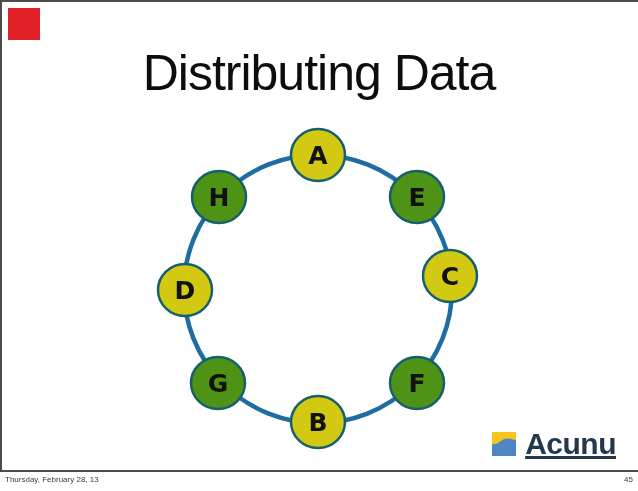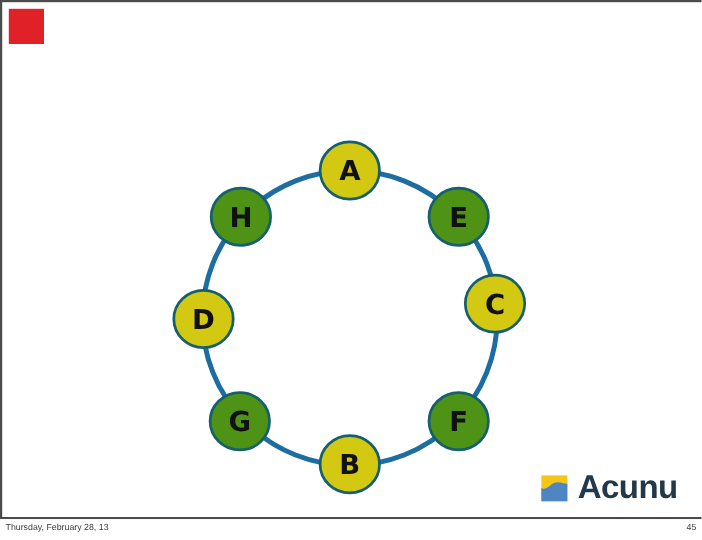--- a/index.html
+++ b/index.html
@@ -36,20 +36,21 @@
     font-size:8px;color:#3a3a3a;background:#ffffff;
   }
 </style>
 </head>
 <body>
 
 <div class="canvas">
 
   <div class="red-marker" style="background: rgb(224, 33, 39);"></div>
 
+  <h1 class="title">Distributing Data</h1>
 
   <svg id="ring-svg" class="diagram" viewBox="0 0 638 470" xmlns="http://www.w3.org/2000/svg">
     <circle id="ring-circle" fill="none" stroke-linecap="round" cx="318" cy="289" r="134" stroke="#1d6da3" stroke-width="4.5"></circle>
   <g>
         <ellipse cx="318" cy="155" rx="27" ry="26" fill="#d3c912" stroke="#16606e" stroke-width="2.5"></ellipse>
         <text x="318" y="155" dy="0.36em" text-anchor="middle" fill="#111111" class="node-label">A</text>
       </g>
       <g>
         <ellipse cx="417" cy="197" rx="27" ry="26" fill="#4e9315" stroke="#16606e" stroke-width="2.5"></ellipse>
         <text x="417" y="197" dy="0.36em" text-anchor="middle" fill="#111111" class="node-label">E</text>
@@ -78,21 +79,21 @@
         <ellipse cx="219" cy="197" rx="27" ry="26" fill="#4e9315" stroke="#16606e" stroke-width="2.5"></ellipse>
         <text x="219" y="197" dy="0.36em" text-anchor="middle" fill="#111111" class="node-label">H</text>
       </g>
     </svg>
 
   <div class="logo">
     <svg class="logo-icon" width="24" height="24" viewBox="0 0 24 24" xmlns="http://www.w3.org/2000/svg">
       <rect x="0" y="0" width="24" height="24" fill="#f6c51a"></rect>
       <path d="M0,11.5 C2,13.2 5,12 8,9.5 C11,7 13.5,6.2 16,6.5 C19,6.9 21.5,7.8 24,7.8 L24,24 L0,24 Z" fill="#4e86c3"></path>
     </svg>
-    <span id="logo-text" class="logo-text" style="color: rgb(35, 57, 75);">Acunu</span>
+    <span id="logo-text" class="logo-text" style="color: rgb(35, 57, 75); text-decoration: underline;">Acunu</span>
   </div>
 
   <div class="border-top"></div>
   <div class="border-left"></div>
   <div class="separator"></div>
 
   <div class="footer">
     <span>Thursday, February 28, 13</span>
     <span>45</span>
   </div>

